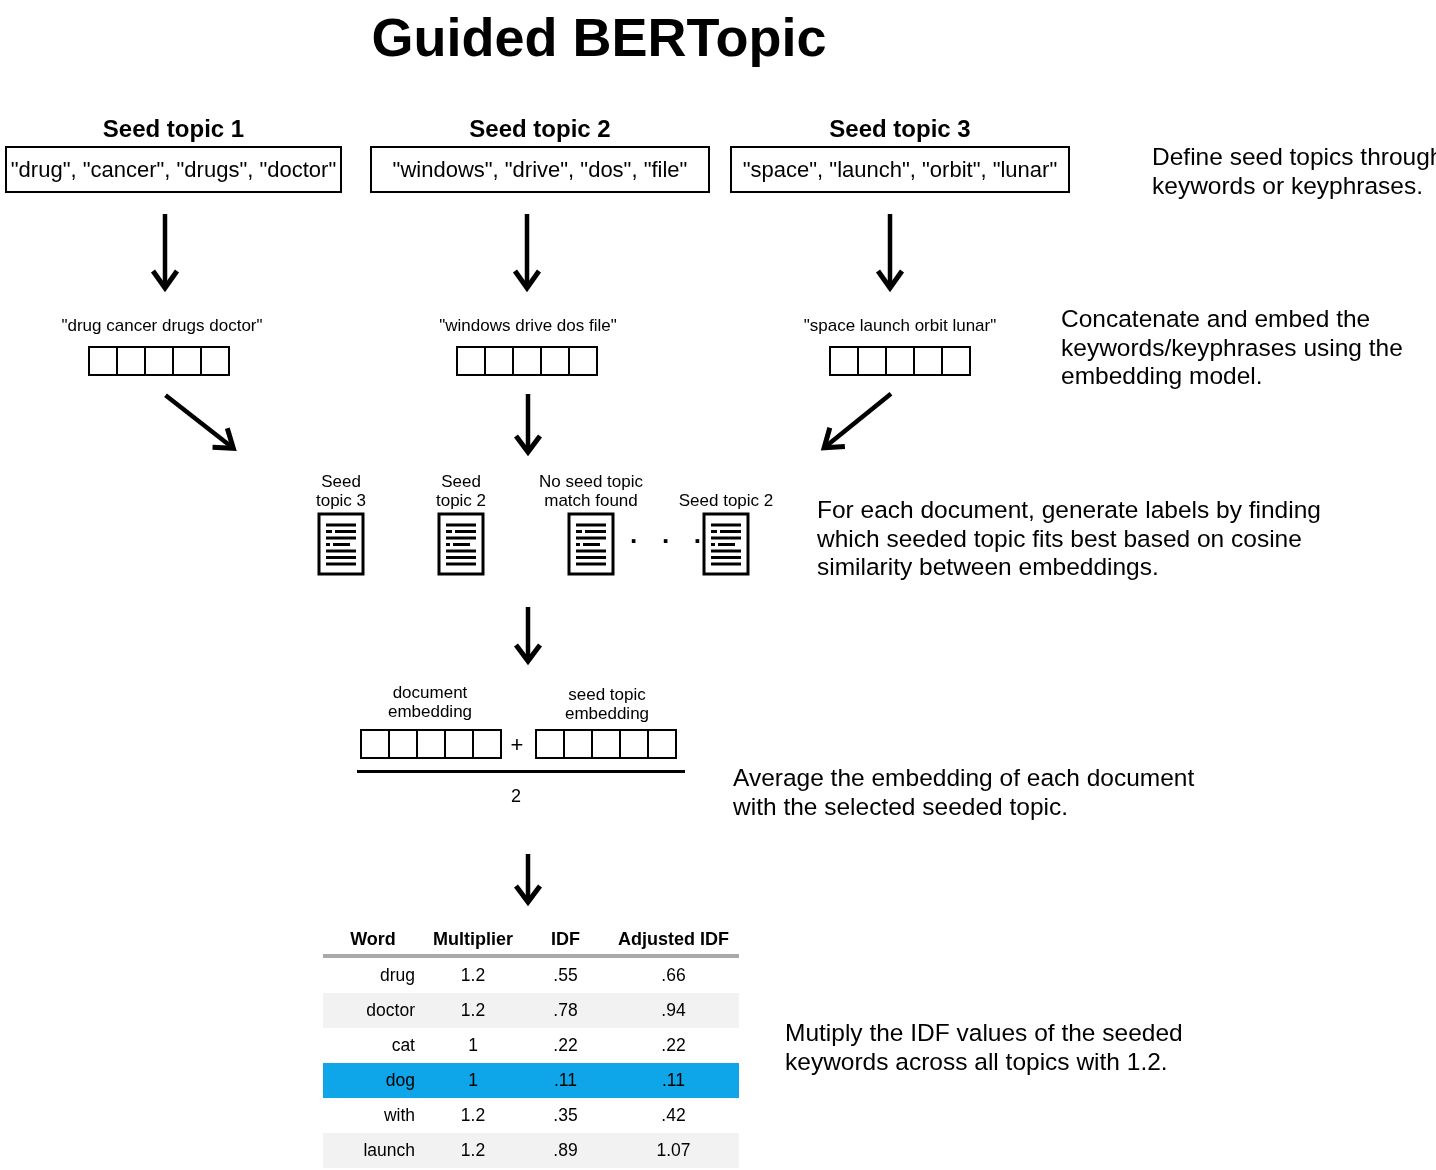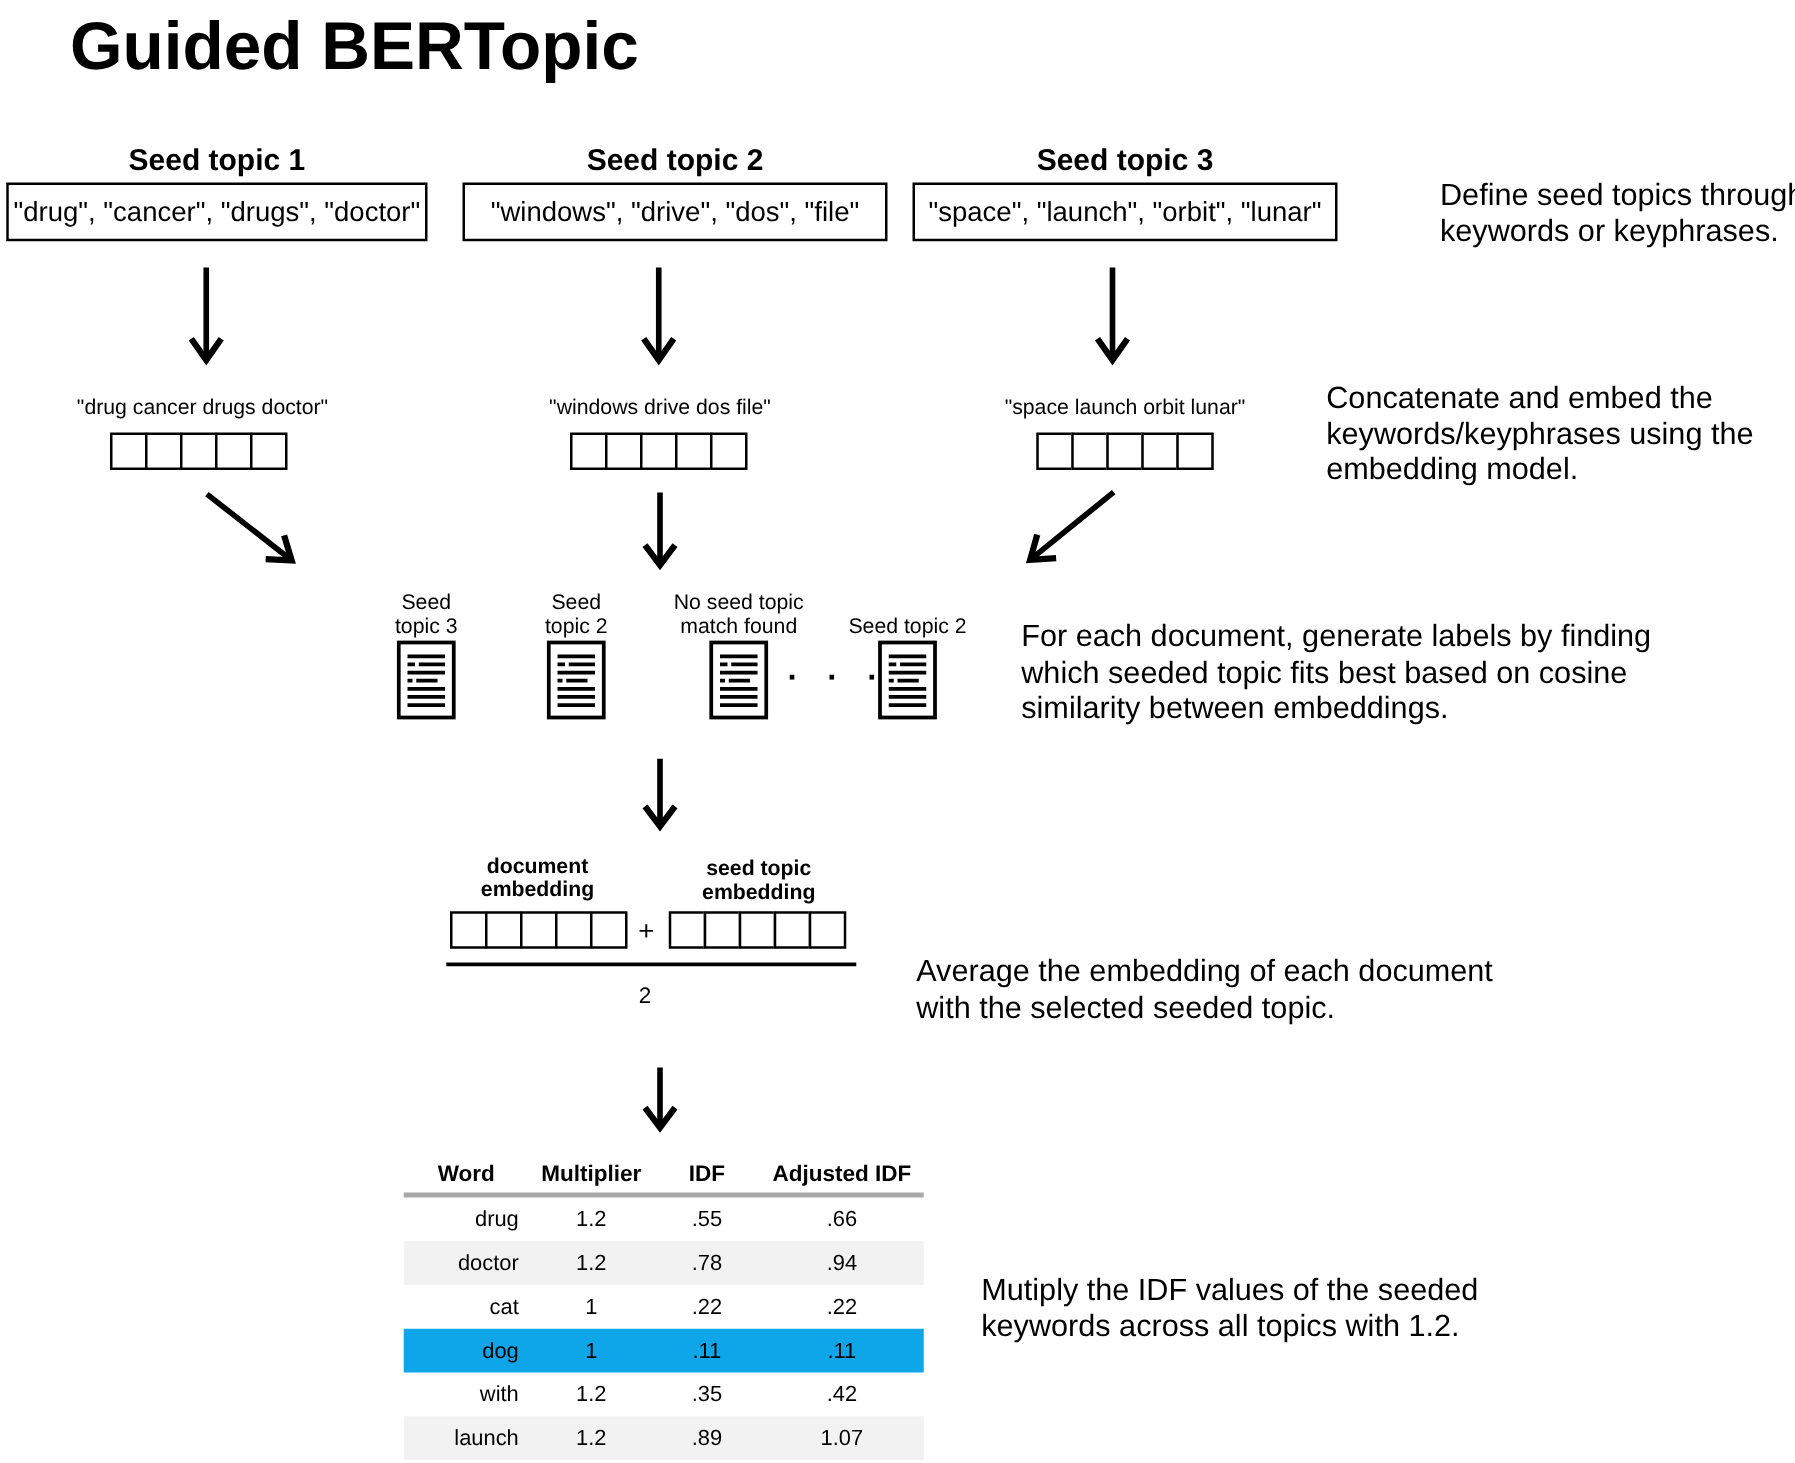--- a/index.html
+++ b/index.html
@@ -2,21 +2,21 @@
 <html><head>
 <meta charset="utf-8">
 <style>
   html,body{margin:0;padding:0;background:#fff;}
   #canvas{
     position:relative;width:1436px;height:1170px;background:#ffffff;
     font-family:"Liberation Sans", sans-serif;color:#000;overflow:hidden;
   }
   .abs{position:absolute;}
   .title{
-    left:15px;top:6px;width:1116px;
+    left:0;top:6px;width:1116px;text-align:center;
     font-size:54px;font-weight:bold;letter-spacing:0px;padding-left:41px;
   }
   .seed-header{font-size:24px;font-weight:bold;text-align:center;top:115px;}
   .seed-box{
     top:146px;height:43px;border:2px solid #000;background:#fff;
     font-size:22px;text-align:center;line-height:43px;white-space:nowrap;
   }
   .annot{font-size:24.5px;line-height:28.5px;}
   .concat-label{font-size:17px;text-align:center;top:316px;white-space:nowrap;}
   .embed-row{display:flex;}
@@ -25,21 +25,21 @@
   }
   .doc-group{display:flex;flex-direction:column;align-items:center;}
   .doc-label{
     font-size:17px;line-height:19px;text-align:center;
     height:40px;display:flex;align-items:flex-end;justify-content:center;
   }
   .doc-icon-wrap{margin-top:2px;}
   .ellipsis{
     font-size:26px;font-weight:bold;letter-spacing:8px;line-height:30px;white-space:nowrap;
   }
-  .avg-label{font-size:17px;line-height:19px;text-align:center;font-weight:bold;}
+  .avg-label{font-size:17px;line-height:19px;text-align:center;}
   .plus{font-size:22px;line-height:32px;text-align:center;}
   .frac-line{height:3px;background:#000;}
   .denominator{font-size:18px;text-align:center;}
   
   .idf-table{left:323px;top:920px;width:416px;}
   .t-row{display:flex;align-items:center;height:35px;}
   .t-head{height:30px;align-items:flex-end;padding-bottom:4px;}
   .t-rule{height:4px;}
   .c1{width:100px;text-align:right;padding-right:8px;box-sizing:border-box;}
   .c2{width:100px;text-align:center;}

